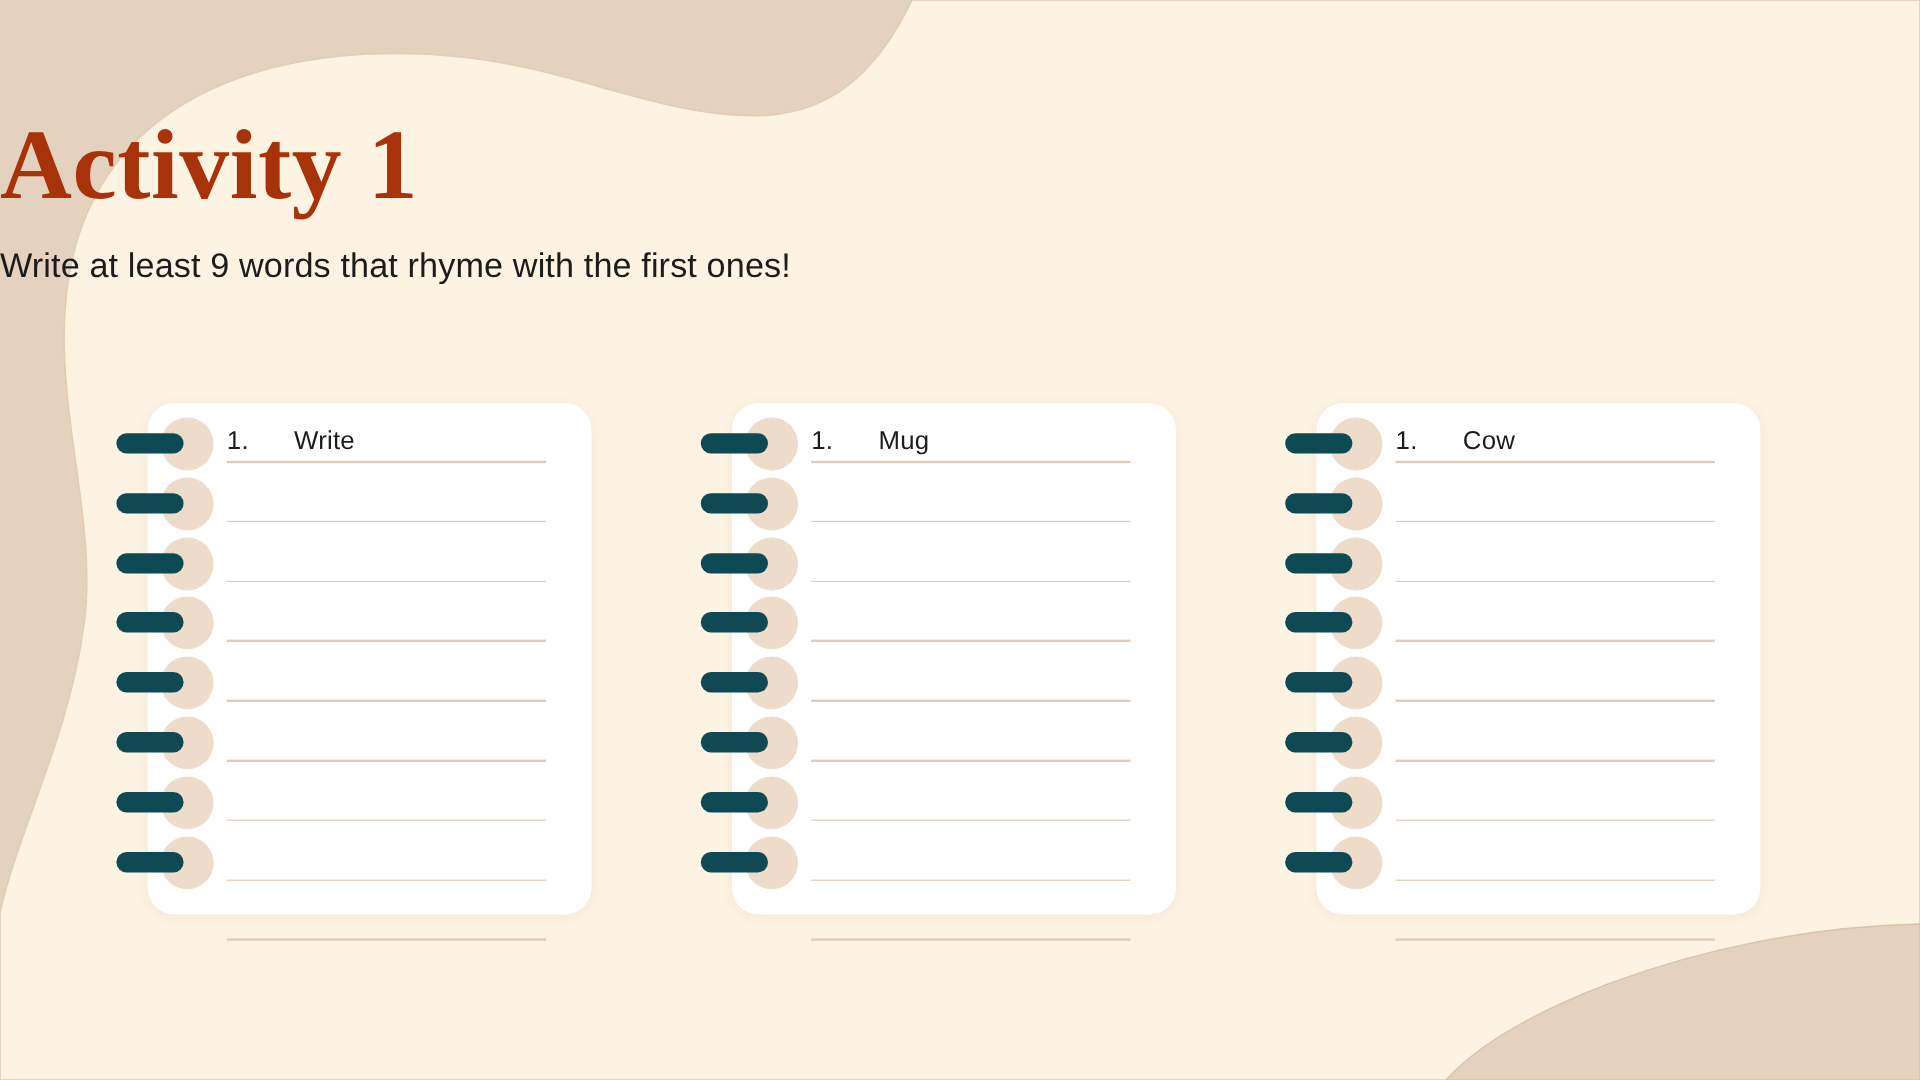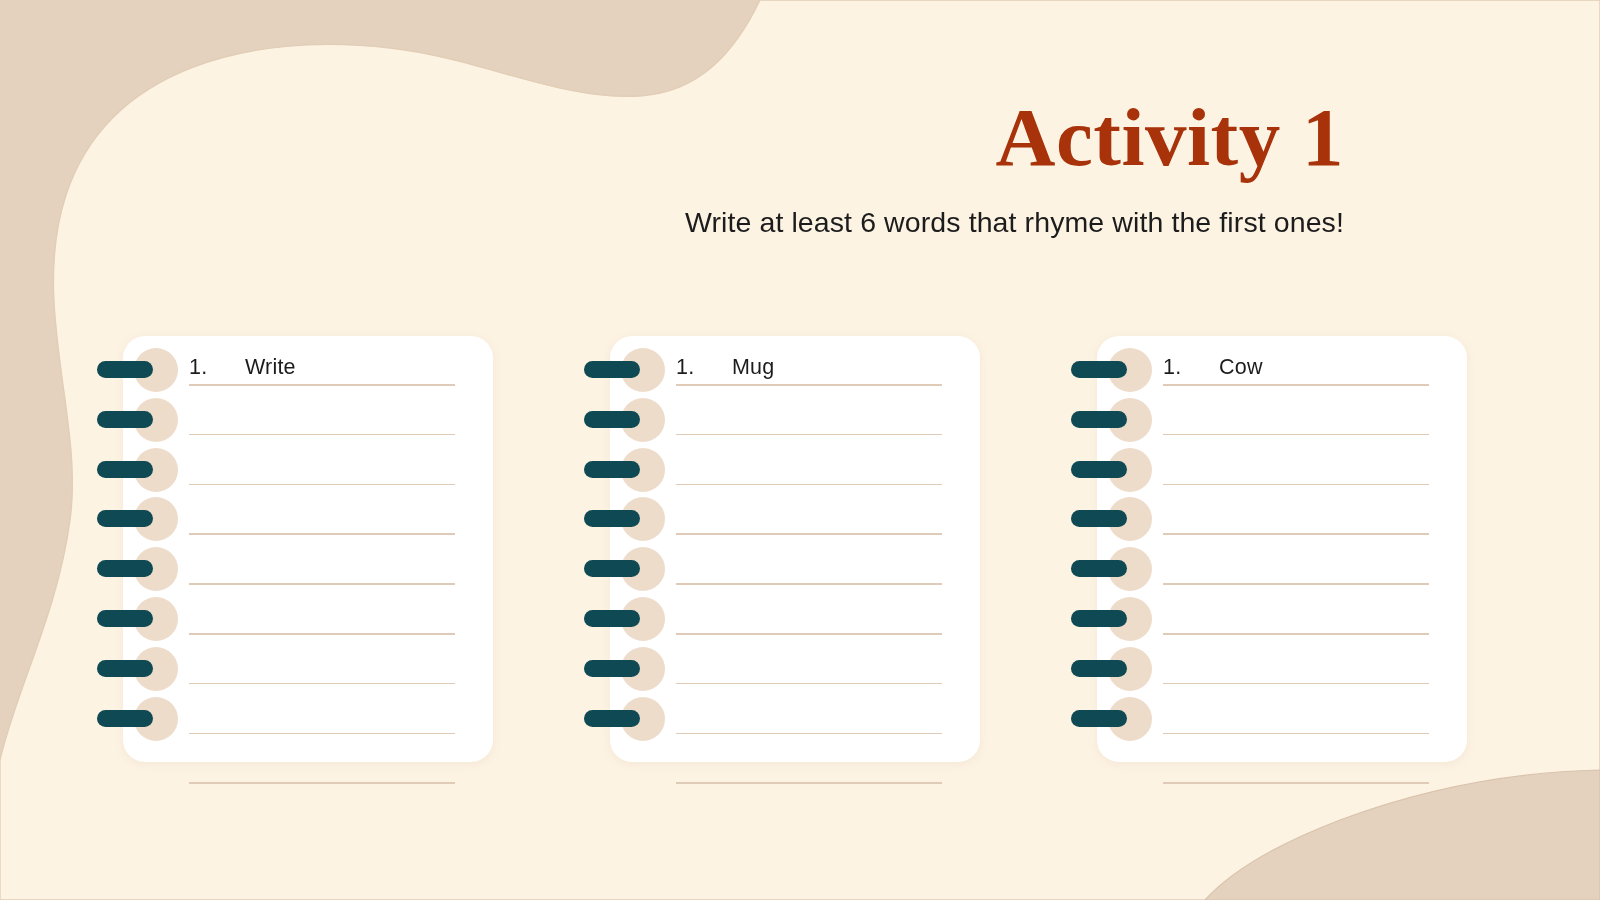--- a/index.html
+++ b/index.html
@@ -35,21 +35,21 @@
     height: 900px;
     display: block;
   }
 
   
   .header {
     position: absolute;
     left: 0;
     top: 0;
     width: 1344px;
-    text-align: right;
+    text-align: left;
     z-index: 5;
   }
 
   .title {
     font-family: "Liberation Serif", "DejaVu Serif", serif;
     font-weight: bold;
     font-size: 83px;
     line-height: 1;
     color: #A8320A;
     letter-spacing: 0.5px;
@@ -184,21 +184,21 @@
     <path fill="#E4D2BE" stroke="#D9C3AC" stroke-width="1.2" d="M 1600,770
              C 1510,772 1420,790 1340,820
              C 1280,843 1232,870 1205,900
              L 1600,900
              Z"></path>
   </svg>
 
   <div class="header">
     <div class="title">Activity 1</div>
     <div class="subtitle">
-      <div>Write at least 6 words that rhyme with the first ones!</div>
+      <div>Write at least 9 words that rhyme with the first ones!</div>
     </div>
   </div>
 
   <div class="cards" id="cards">
       <div class="notepad" style="left: 96px;">
         <div class="notepad-card"></div>
         <div class="lines">
           <div class="rule" style="top: 48px;"></div>
           <div class="rule" style="top: 97.8px;"></div>
           <div class="rule" style="top: 147.6px;"></div>

